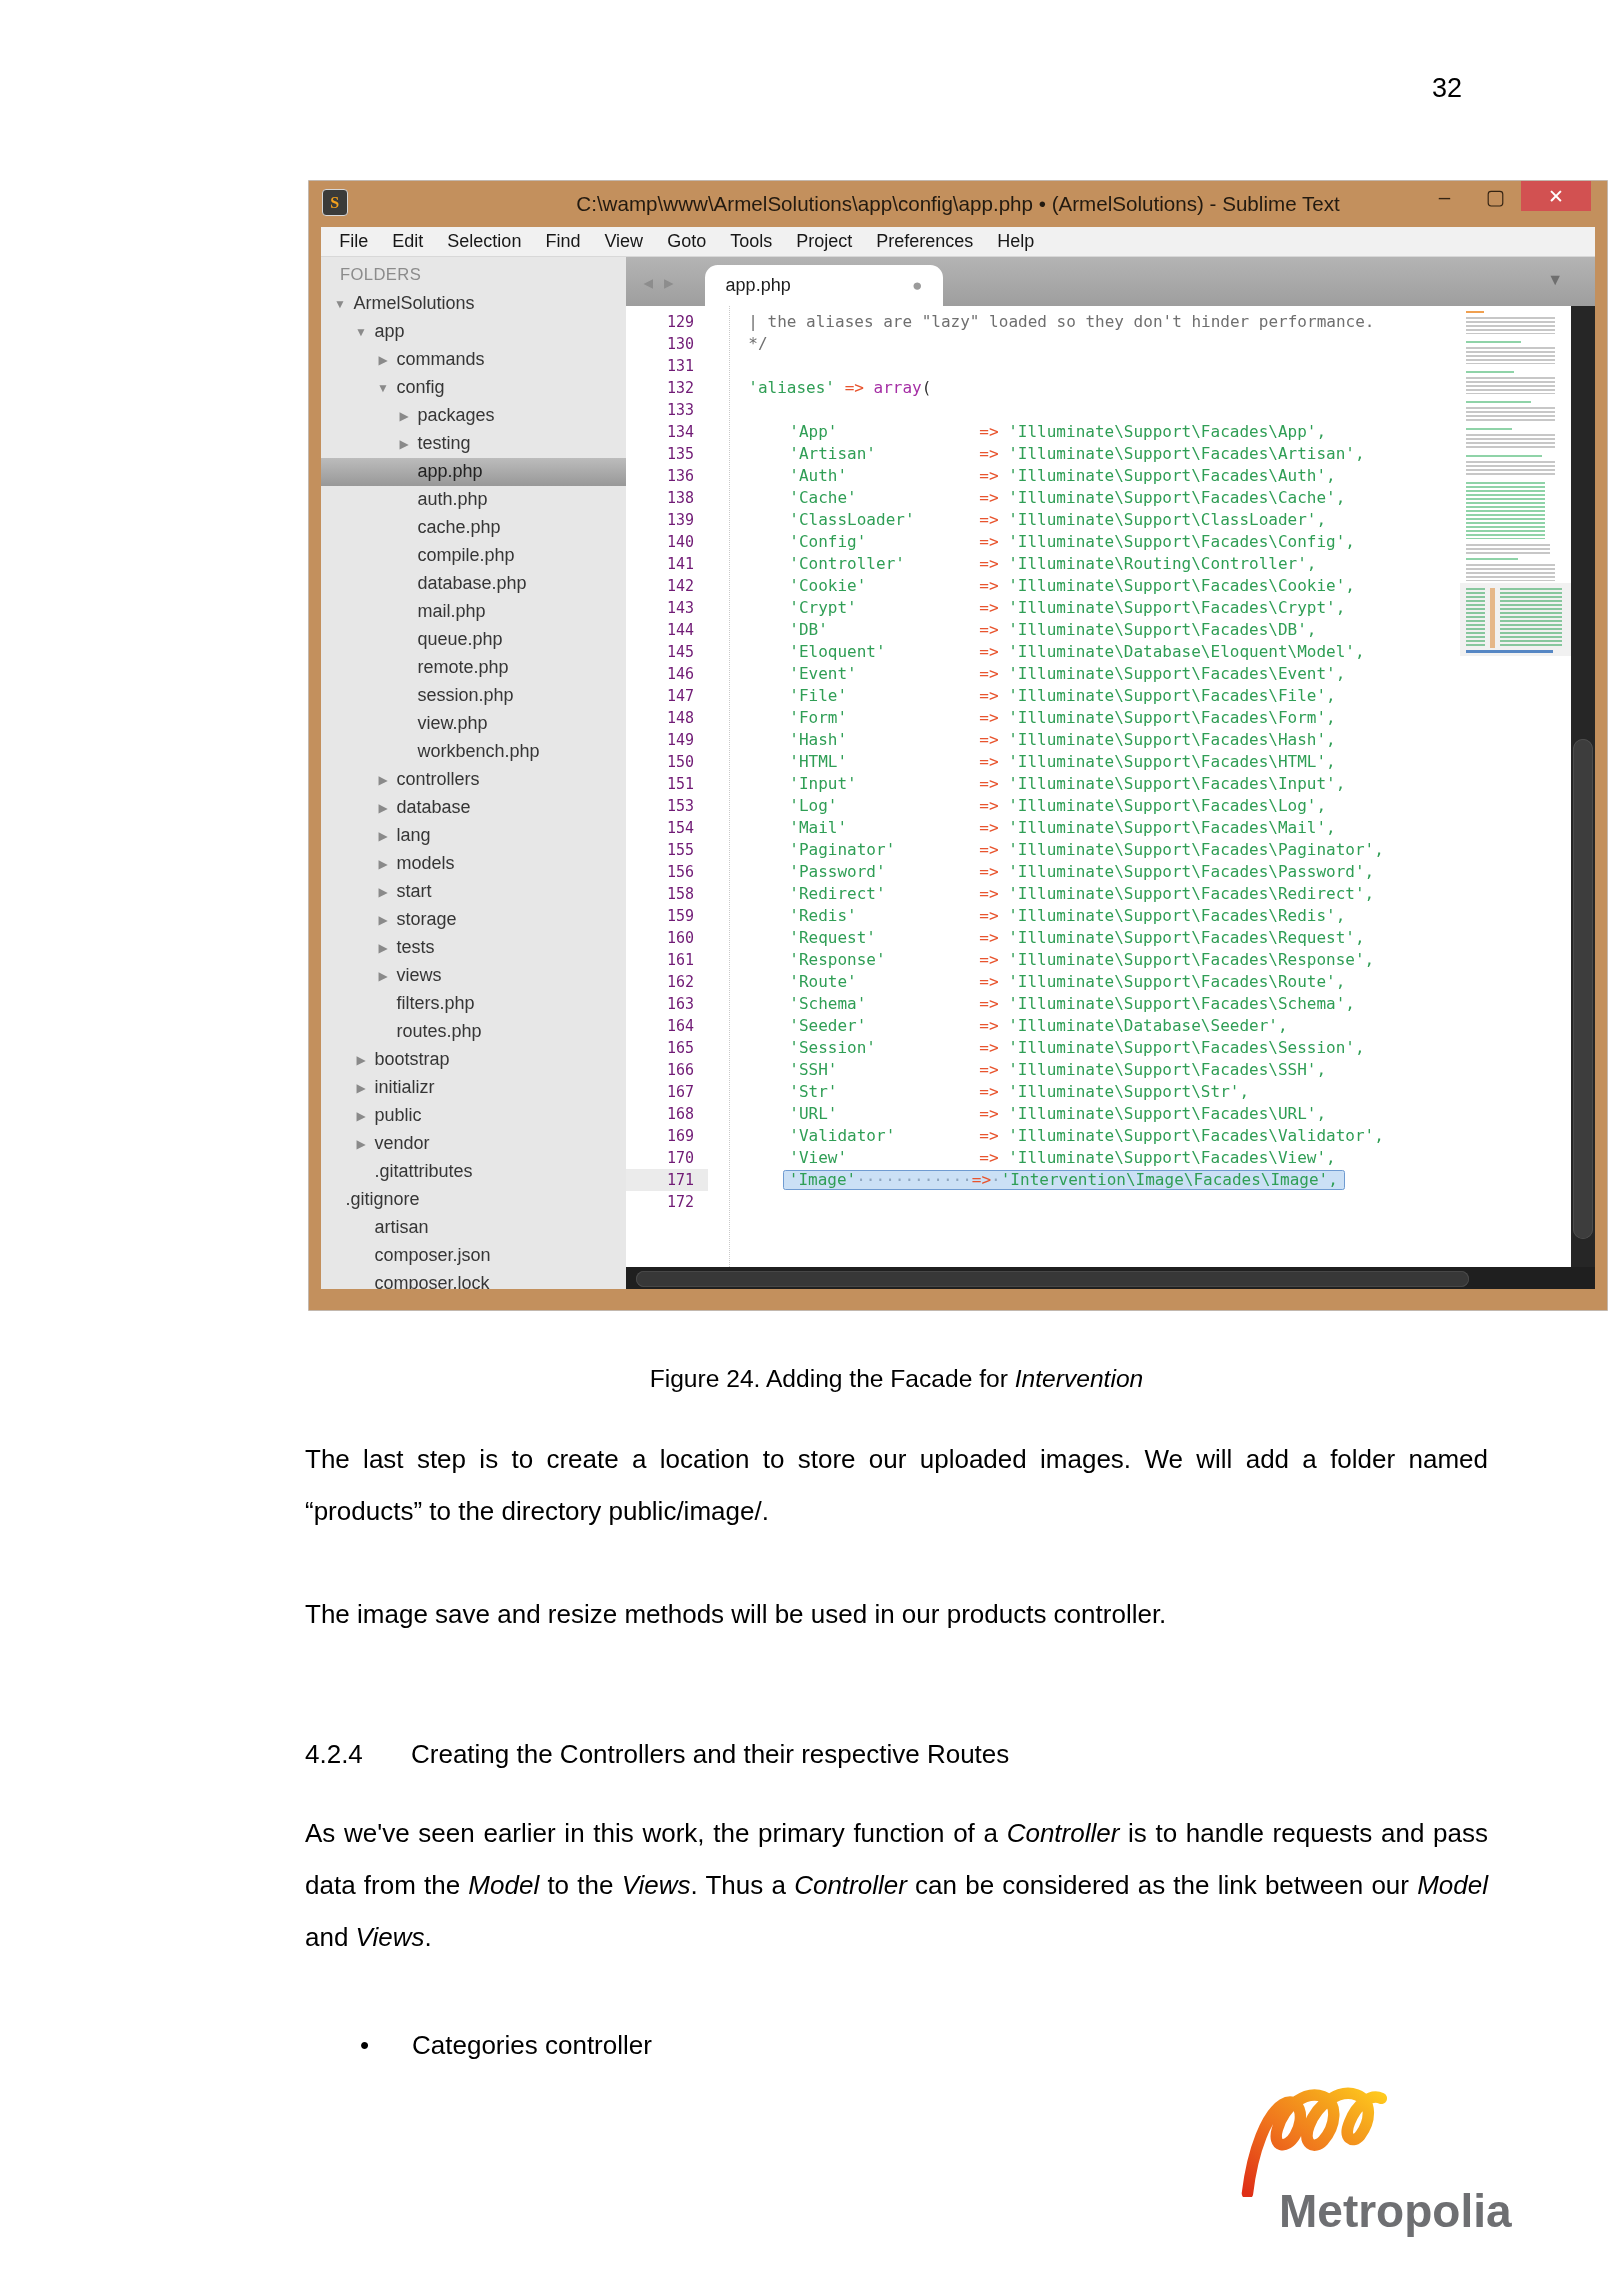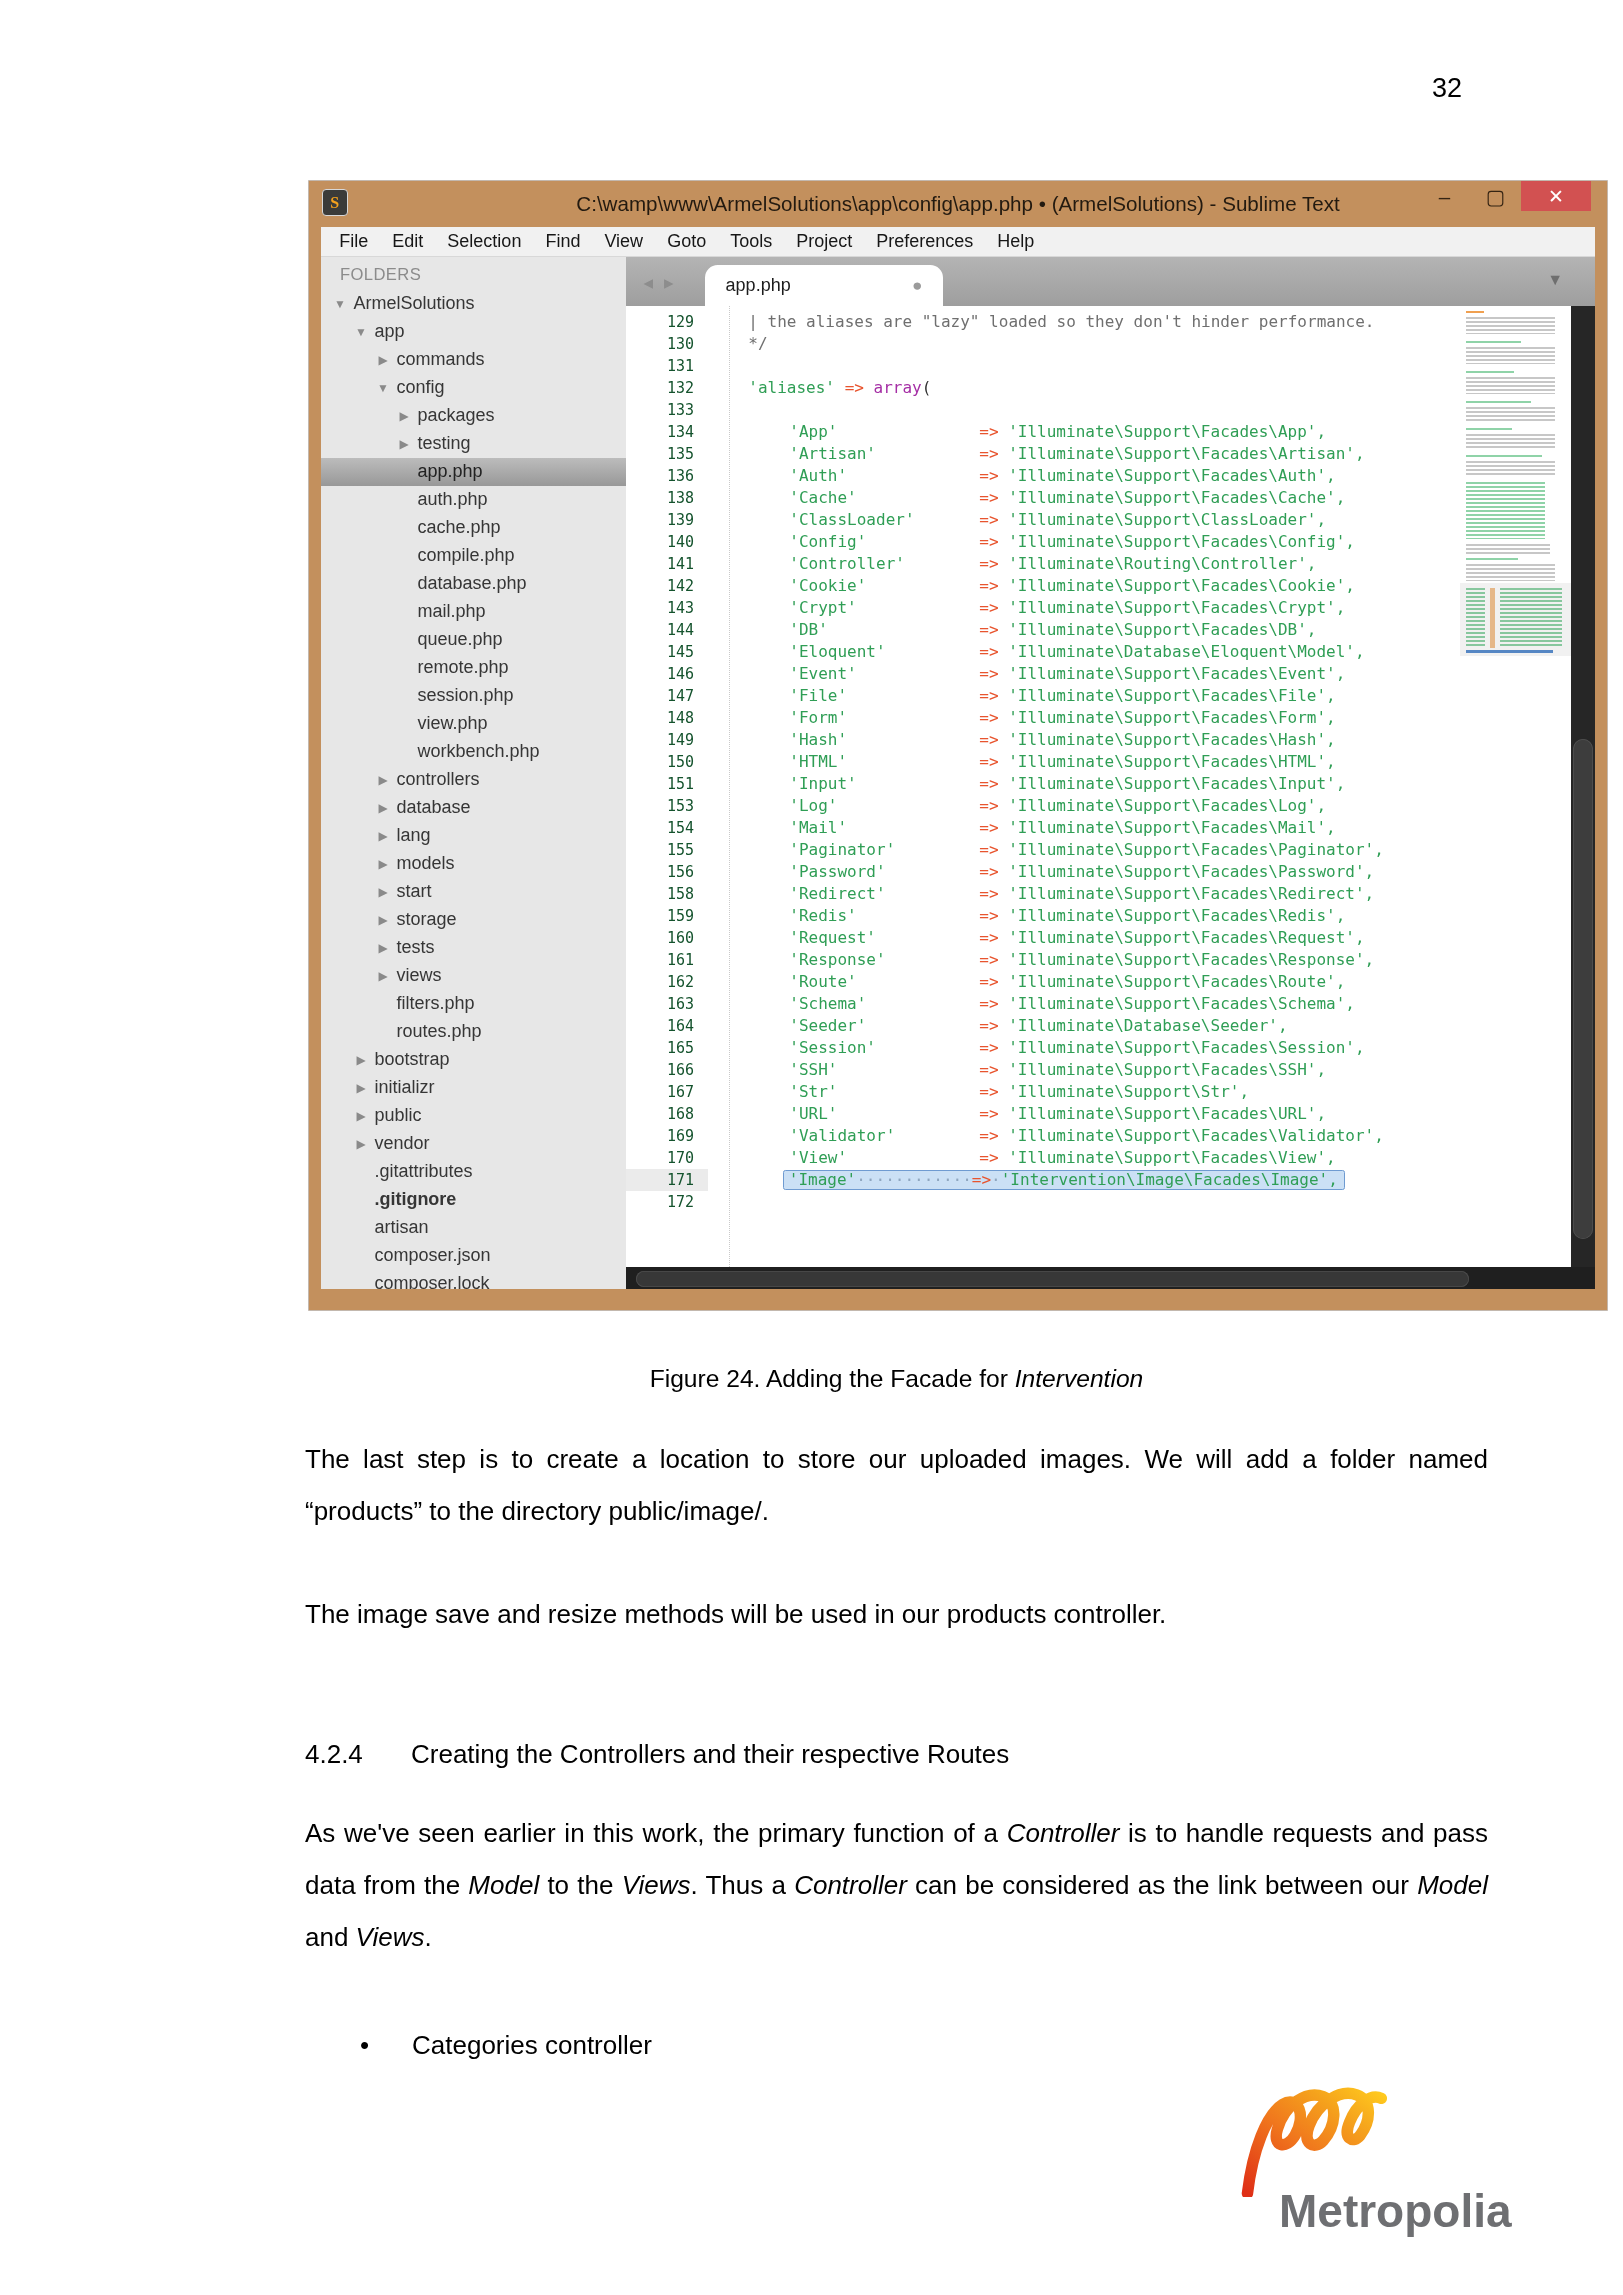--- a/index.html
+++ b/index.html
@@ -46,21 +46,21 @@
   .tab-dot{margin-left:auto;color:#9b9b9b;font-size:17.4px;}
   .tab-overflow{position:absolute;right:32px;top:14.3px;color:#6f6f6f;font-size:16px;}
 
   .body-row{flex:1;display:flex;min-height:0;}
 
   
   .code{flex:1;min-width:0;overflow:hidden;font-family:"DejaVu Sans Mono",monospace;
         font-size:16px;padding-top:4.8px;position:relative;background:#fff;}
   .guide{position:absolute;left:103px;top:0;bottom:0;border-left:0.8px dotted #c9c9c9;}
   .code-line{display:flex;height:22px;line-height:22px;white-space:pre;}
-  .lnum{width:68px;flex:none;text-align:right;padding-right:14.3px;color:#14532d;font-size:15px;}
+  .lnum{width:68px;flex:none;text-align:right;padding-right:14.3px;color:#701a75;font-size:15px;}
   .lnum-sel{background:#ebebeb;}
   .ltext{padding-left:40px;}
   .ltext.indent{padding-left:81px;}
   .tok-com{color:#6f6f6f;}
   .tok-str{color:#2f9e55;}
   .tok-arrow{color:#e8542e;}
   .tok-fn{color:#a52ea5;}
   .tok-paren{color:#333;}
   .akey{display:inline-block;width:190px;}
   .selbox{background:#cbe0f5;border:1.6px solid #6f9bd1;border-radius:2.4px;padding:0 6.3px 0 4.8px;
@@ -258,21 +258,21 @@
               <span class="tlabel">public</span>
             </div>
             <div class="tree-row" style="padding-left: 29px;">
               <span class="tri">▶</span>
               <span class="tlabel">vendor</span>
             </div>
             <div class="tree-row" style="padding-left: 29px;">
               <span class="tri"></span>
               <span class="tlabel">.gitattributes</span>
             </div>
-            <div class="tree-row" style="padding-left: 29px; font-weight: bold;">
+            <div class="tree-row" style="">
               <span class="tri"></span>
               <span class="tlabel">.gitignore</span>
             </div>
             <div class="tree-row" style="padding-left: 29px;">
               <span class="tri"></span>
               <span class="tlabel">artisan</span>
             </div>
             <div class="tree-row" style="padding-left: 29px;">
               <span class="tri"></span>
               <span class="tlabel">composer.json</span>

